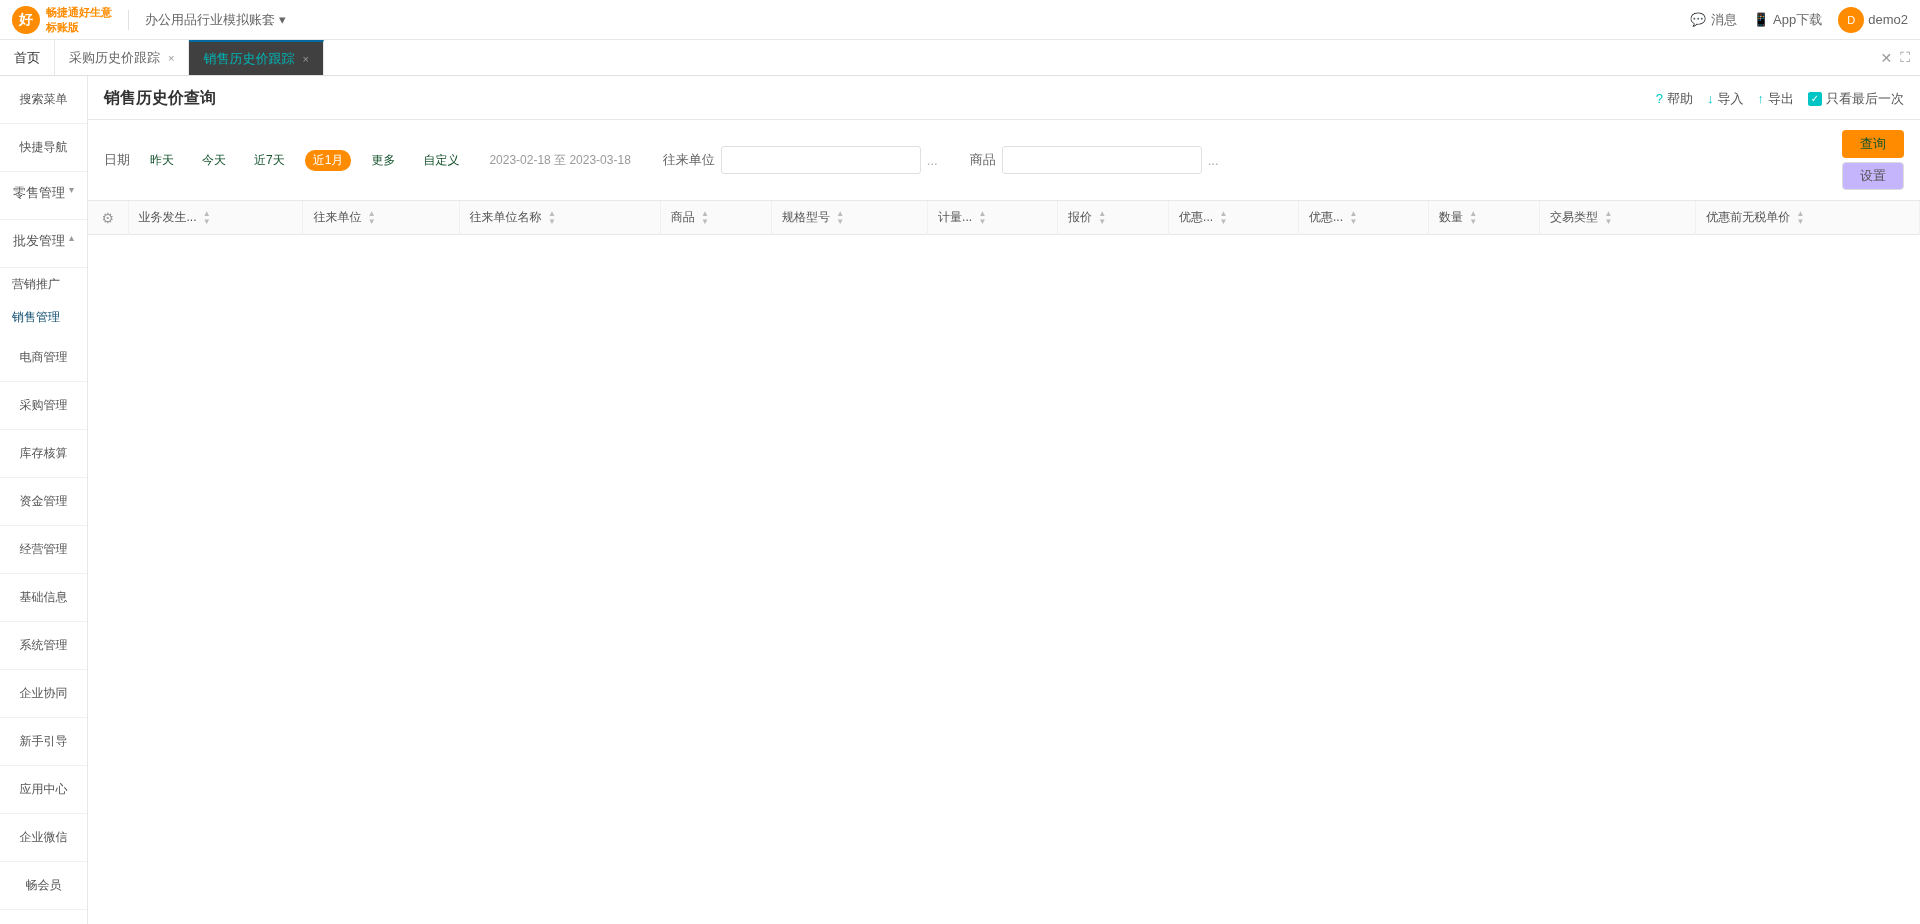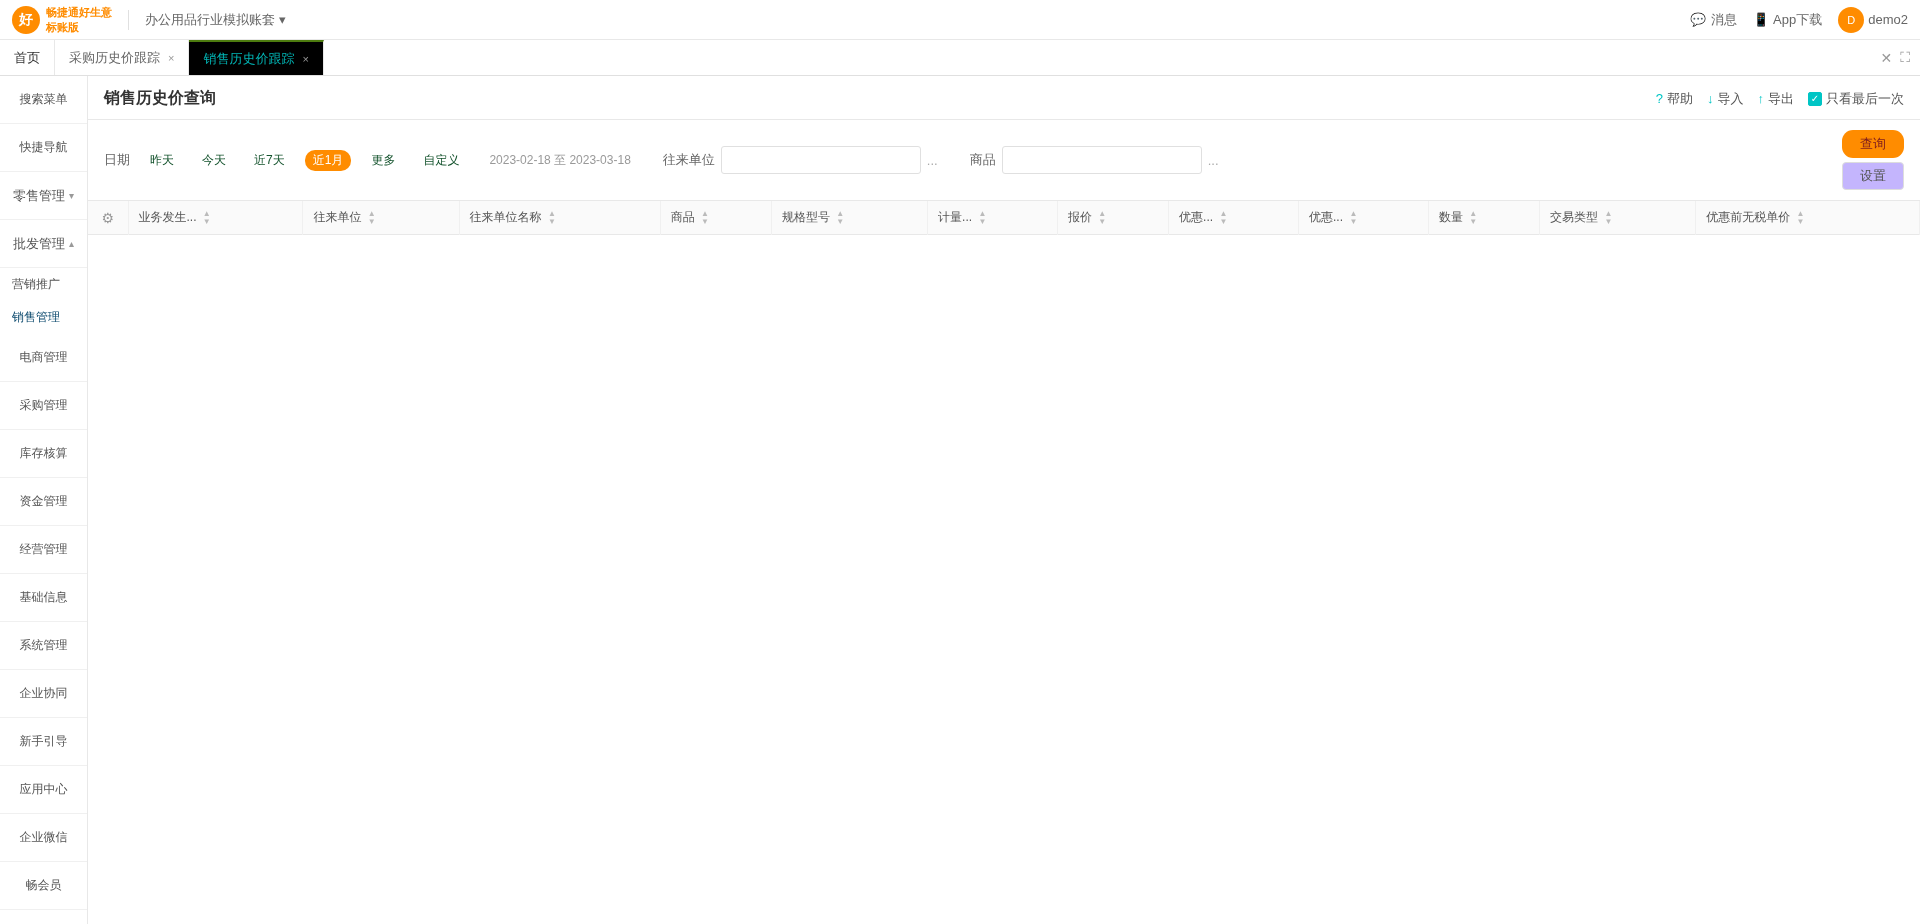--- a/index.html
+++ b/index.html
@@ -102,23 +102,23 @@
       border-right: 1px solid #e8e8e8;
       gap: 6px;
       white-space: nowrap;
     }
     .tab.home {
       background: #fff;
       color: #333;
       font-weight: 500;
     }
     .tab.active {
-      background: #000000;
+      background: #404040;
       color: #00b4b4;
-      border-top: 2px solid #4d7c0f;
+      border-top: 2px solid #0369a1;
     }
     .tab .close-btn {
       font-size: 11px;
       color: #999;
       cursor: pointer;
       margin-left: 2px;
     }
     .tab-spacer { flex: 1; }
     .tab-actions {
       display: flex;
@@ -145,21 +145,20 @@
       background: #fff;
       border-right: 1px solid #e8e8e8;
       display: flex;
       flex-direction: column;
       overflow-y: auto;
       flex-shrink: 0;
     }
     .sidebar-item {
       display: flex;
       flex-direction: column;
-      align-items: center;
       justify-content: center;
       padding: 10px 4px;
       cursor: pointer;
       color: #555;
       font-size: 12px;
       text-align: center;
       border-bottom: 1px solid #f0f0f0;
       min-height: 48px;
     }
     .sidebar-item.has-arrow {
@@ -289,23 +288,23 @@
       font-size: 13px;
       outline: none;
     }
     .filter-dots {
       color: #aaa;
       font-size: 13px;
       cursor: pointer;
     }
     .query-btn {
       background: #ff8c00;
-      color: #7f1d1d;
+      color: #14532d;
       border: none;
-      border-radius: 11px;
+      border-radius: 4px;
       padding: 5px 18px;
       font-size: 13px;
       cursor: pointer;
     }
     .settings-btn {
       background: #c4b5fd;
       color: #555;
       border: 1px solid #ddd;
       border-radius: 4px;
       padding: 4px 14px;

